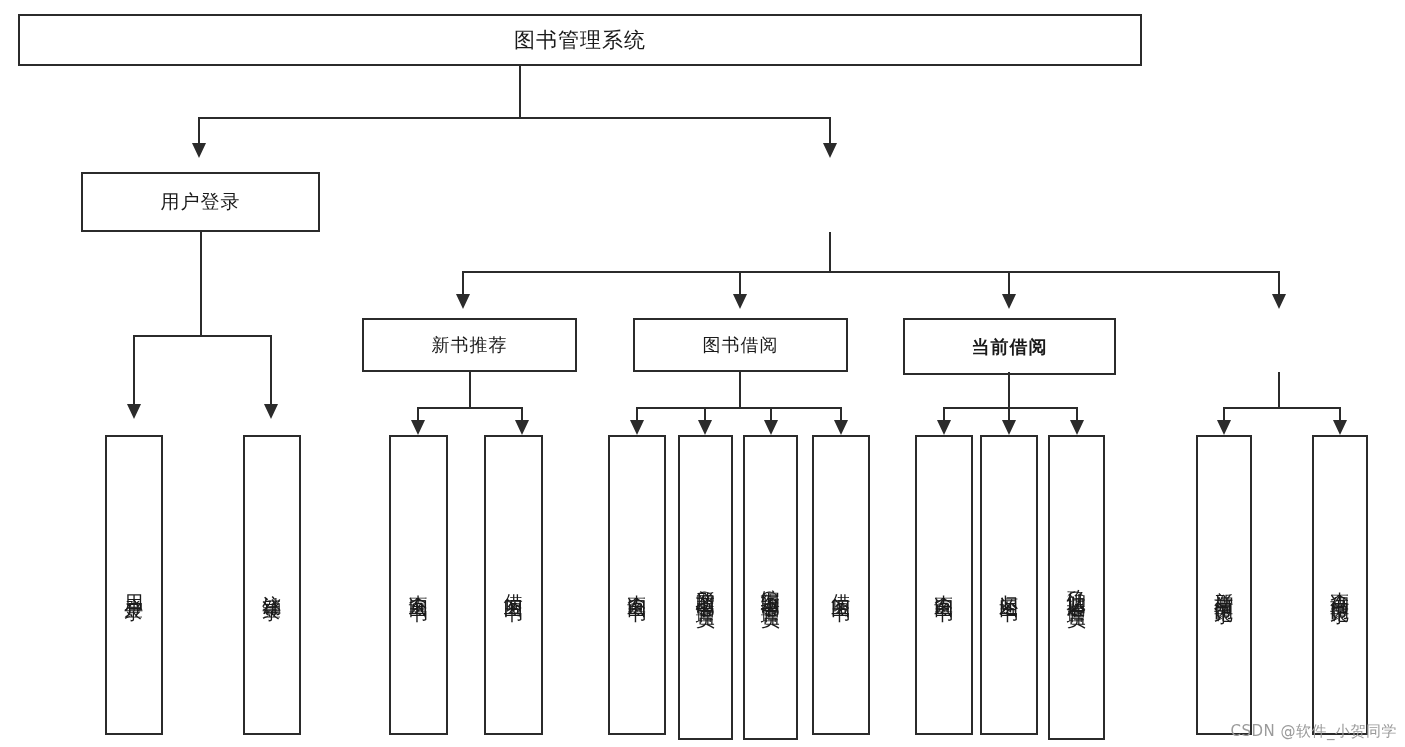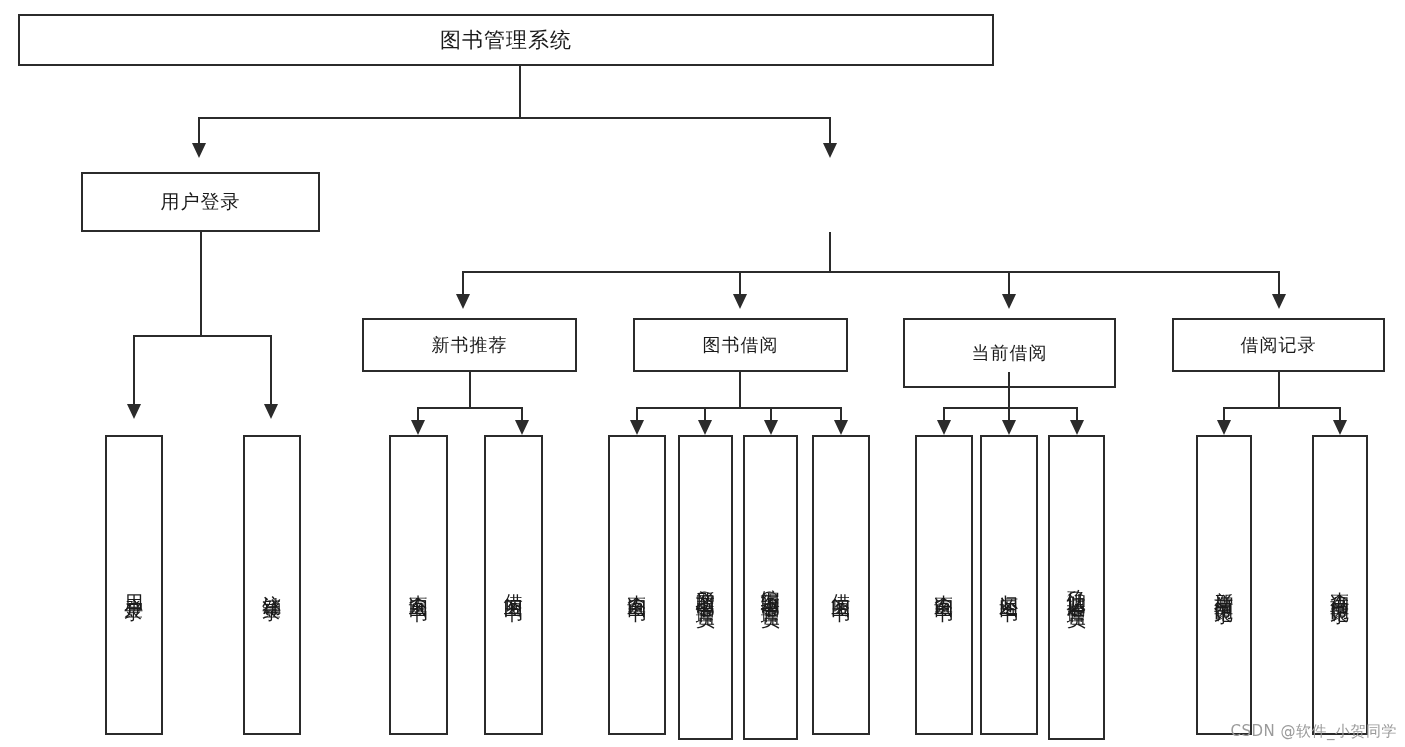--- a/index.html
+++ b/index.html
@@ -92,21 +92,21 @@
     color: #9b9b9b;
     letter-spacing: 0.5px;
     white-space: nowrap;
   }
 </style>
 </head>
 <body>
 
 <div id="canvas">
 
-  <div class="node root" style="left:18px; top:14px; width:976px; height:52px;font-family:Liberation Serif, serif;">
+  <div class="node root" style="left:18px; top:14px; width:1124px; height:52px;font-family:Liberation Serif, serif;">
     <span>图书管理系统</span>
   </div>
 
   <div class="vline" style="left:519px; top:66px; width:2px; height:52px;"></div>
 
   <div class="hline" style="left:198px; top:117px; width:633px; height:2px;"></div>
 
   <div class="vline" style="left:198px; top:117px; width:2px; height:27px;"></div>
   <div class="arrow" style="left:192px; top:143px;"></div>
 
@@ -139,25 +139,22 @@
 
   <div class="vline" style="left:1278px; top:271px; width:2px; height:24px;"></div>
   <div class="arrow" style="left:1272px; top:294px;"></div>
 
   <div class="node lvl3" style="left:633px; top:318px; width:215px; height:54px;">
     <span>图书借阅</span>
   </div>
   <div class="node lvl3" style="left:362px; top:318px; width:215px; height:54px;">
     <span>新书推荐</span>
   </div>
-  <div class="node lvl3" style="left:903px; top:318px; width:213px; height:70px;">
+  <div class="node lvl3" style="left:903px; top:318px; width:213px; height:57px;font-weight:bold;">
     <span>当前借阅</span>
-  </div>
-  <div class="node lvl3" style="left:1172px; top:318px; width:213px; height:54px;">
-    <span>借阅记录</span>
   </div>
 
   <div class="vline" style="left:469px; top:372px; width:2px; height:36px;"></div>
   <div class="hline" style="left:417px; top:407px; width:105px; height:2px;"></div>
   <div class="vline" style="left:417px; top:407px; width:2px; height:14px;"></div>
   <div class="arrow" style="left:411px; top:420px;"></div>
   <div class="vline" style="left:521px; top:407px; width:2px; height:14px;"></div>
   <div class="arrow" style="left:515px; top:420px;"></div>
 
   <div class="vline" style="left:739px; top:372px; width:2px; height:36px;"></div>

